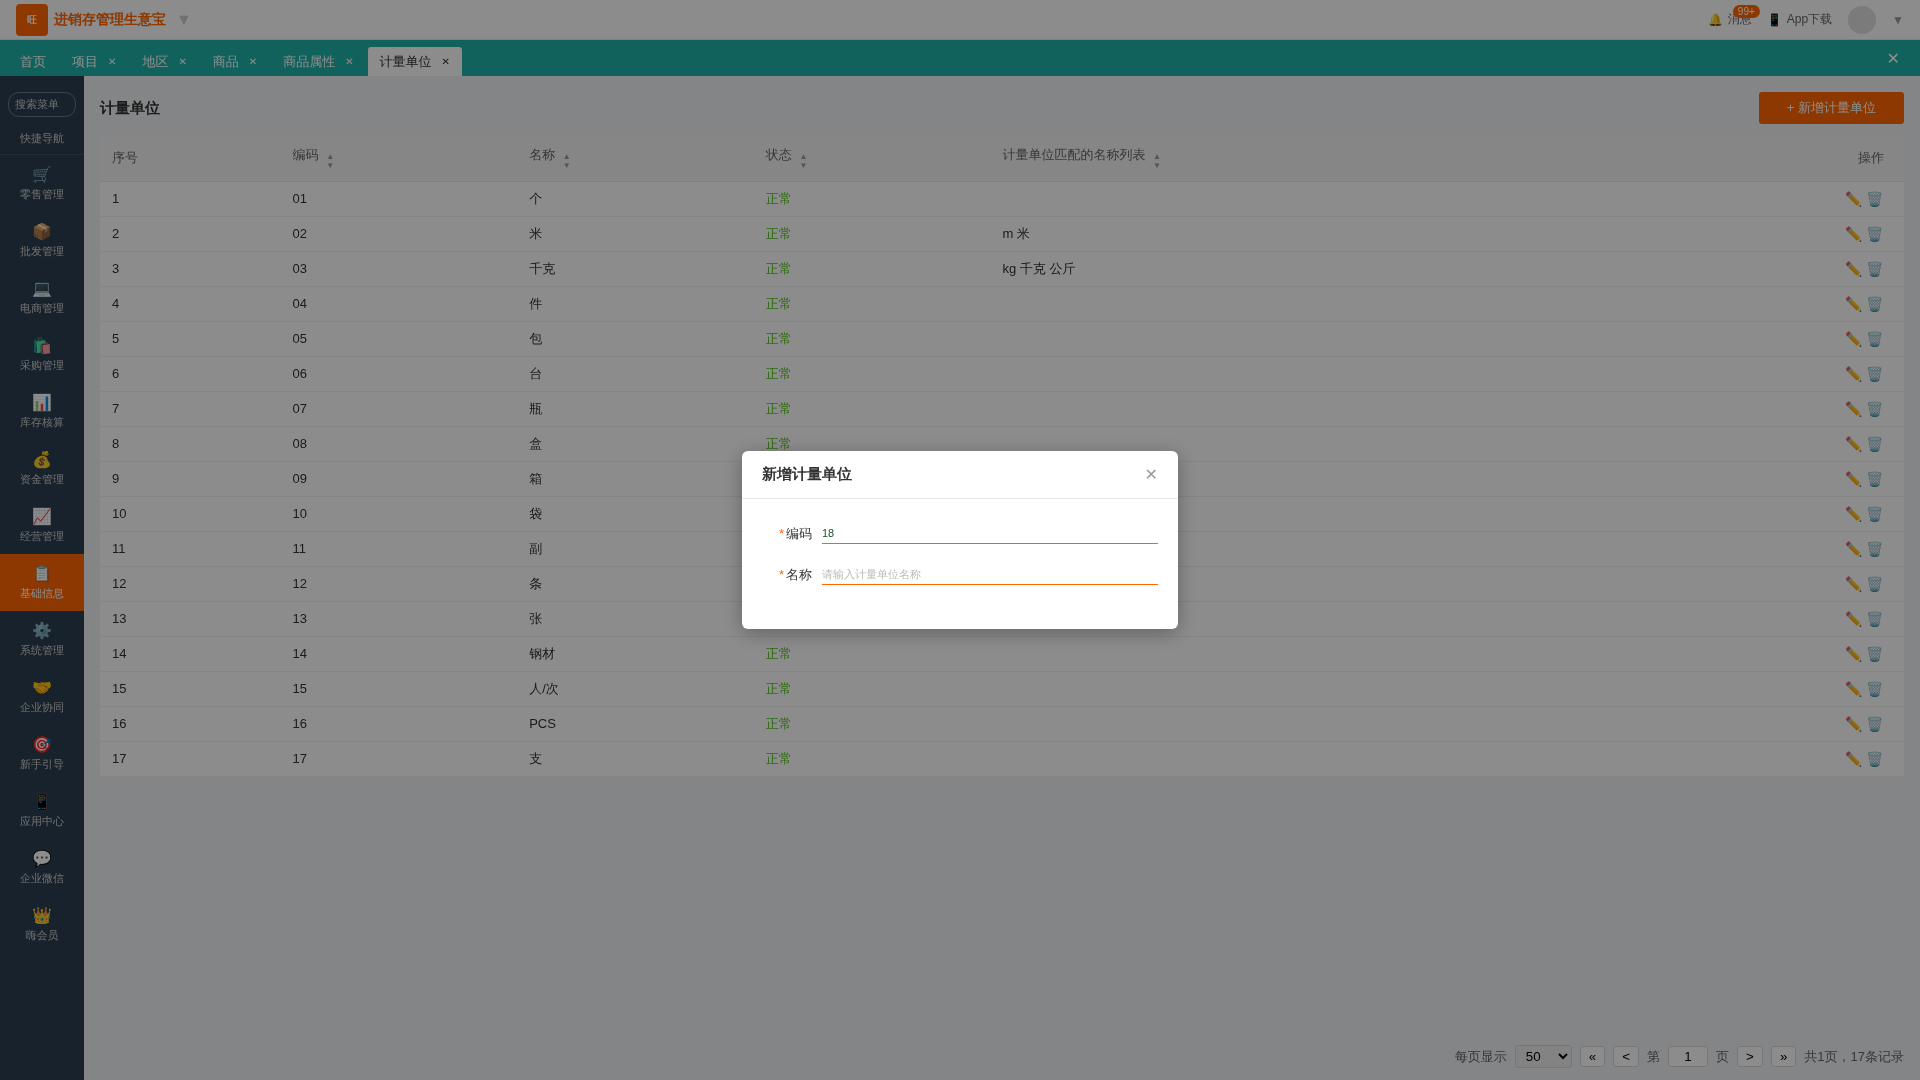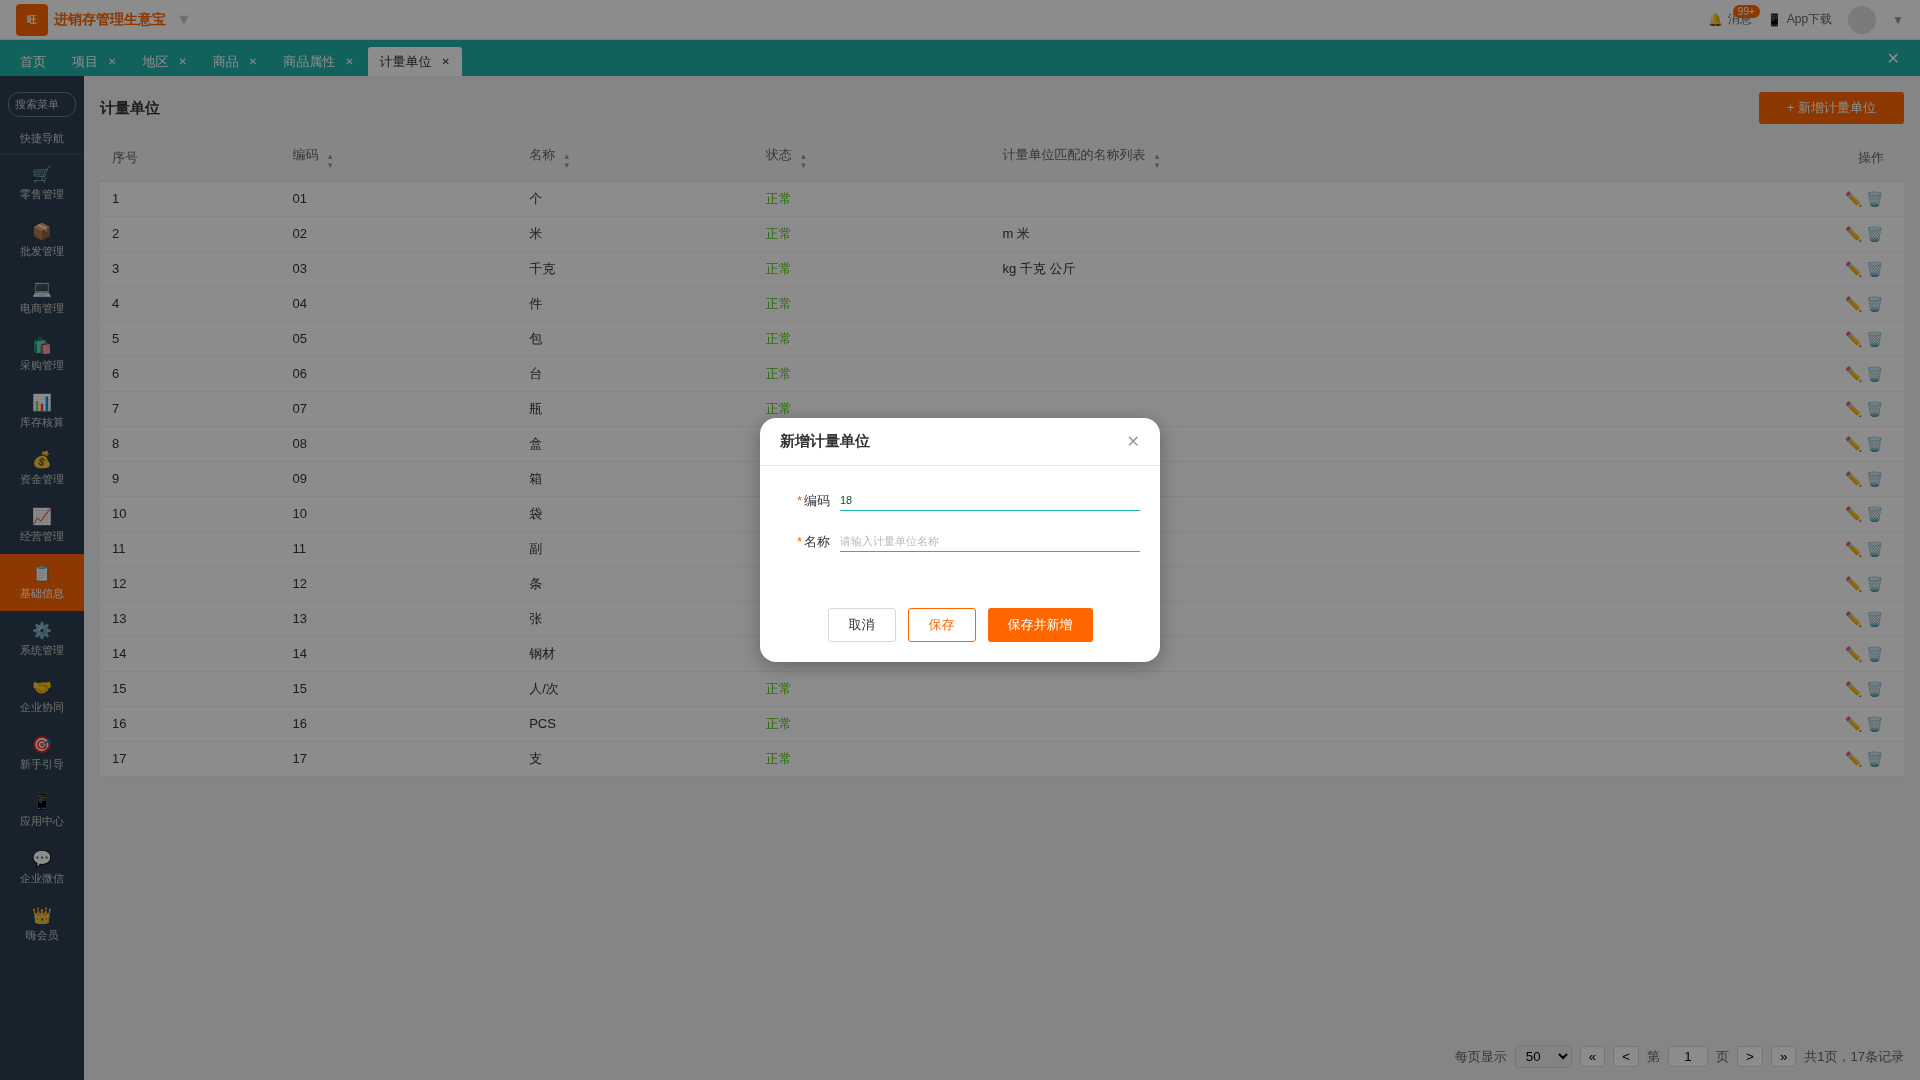--- a/index.html
+++ b/index.html
@@ -55,21 +55,21 @@
     .action-delete { color: #999; cursor: pointer; font-size: 14px; }
 
     
     .pagination { display: flex; justify-content: flex-end; align-items: center; padding: 12px 16px; gap: 8px; font-size: 13px; color: #666; }
     .pagination select { border: 1px solid #d9d9d9; padding: 2px 6px; border-radius: 3px; }
     .page-btn { border: 1px solid #d9d9d9; background: #fff; padding: 2px 8px; border-radius: 3px; cursor: pointer; }
     .page-input { border: 1px solid #d9d9d9; width: 40px; text-align: center; padding: 2px 4px; border-radius: 3px; }
 
     
     .modal-overlay { position: fixed; top: 0; left: 0; width: 1920px; height: 1080px; background: rgba(0,0,0,0.45); display: flex; align-items: center; justify-content: center; z-index: 1000; }
-    .modal { background: #fff; border-radius: 16px; width: 400px; box-shadow: 0 4px 20px rgba(0,0,0,0.3); }
+    .modal { background: #fff; border-radius: 6px; width: 436px; box-shadow: 0 4px 20px rgba(0,0,0,0.3); }
     .modal-header { padding: 14px 20px; border-bottom: 1px solid #e8e8e8; display: flex; justify-content: space-between; align-items: center; }
     .modal-title { font-size: 15px; font-weight: bold; color: #333; }
     .modal-close { cursor: pointer; color: #999; font-size: 16px; }
     .modal-body { padding: 24px 20px; }
     .form-row { display: flex; align-items: center; margin-bottom: 20px; gap: 10px; }
     .form-label { width: 50px; text-align: right; font-size: 13px; color: #333; }
     .required-star { color: #f60; margin-right: 2px; }
     .form-input { flex: 1; border: none; border-bottom: 1px solid #20b2aa; padding: 4px 0; font-size: 11px; outline: none; color: #14532d; }
     .form-input::placeholder { color: #bbb; }
     .modal-footer { padding: 12px 20px 20px; display: flex; justify-content: center; gap: 12px; }
@@ -474,19 +474,14 @@
         </div>
         <input class="form-input" type="text" value="18" style="">
       </div>
       <div class="form-row">
         <div class="form-label">
           <span class="required-star">*</span><span>名称</span>
         </div>
         <input class="form-input" type="text" placeholder="请输入计量单位名称" style="border-bottom-color: rgb(255, 102, 0);">
       </div>
     </div>
-    <div class="modal-footer">
-      <button class="btn-cancel">取消</button>
-      <button class="btn-save">保存</button>
-      <button class="btn-save-new">保存并新增</button>
-    </div>
   </div>
 </div>
 
 </body></html>

